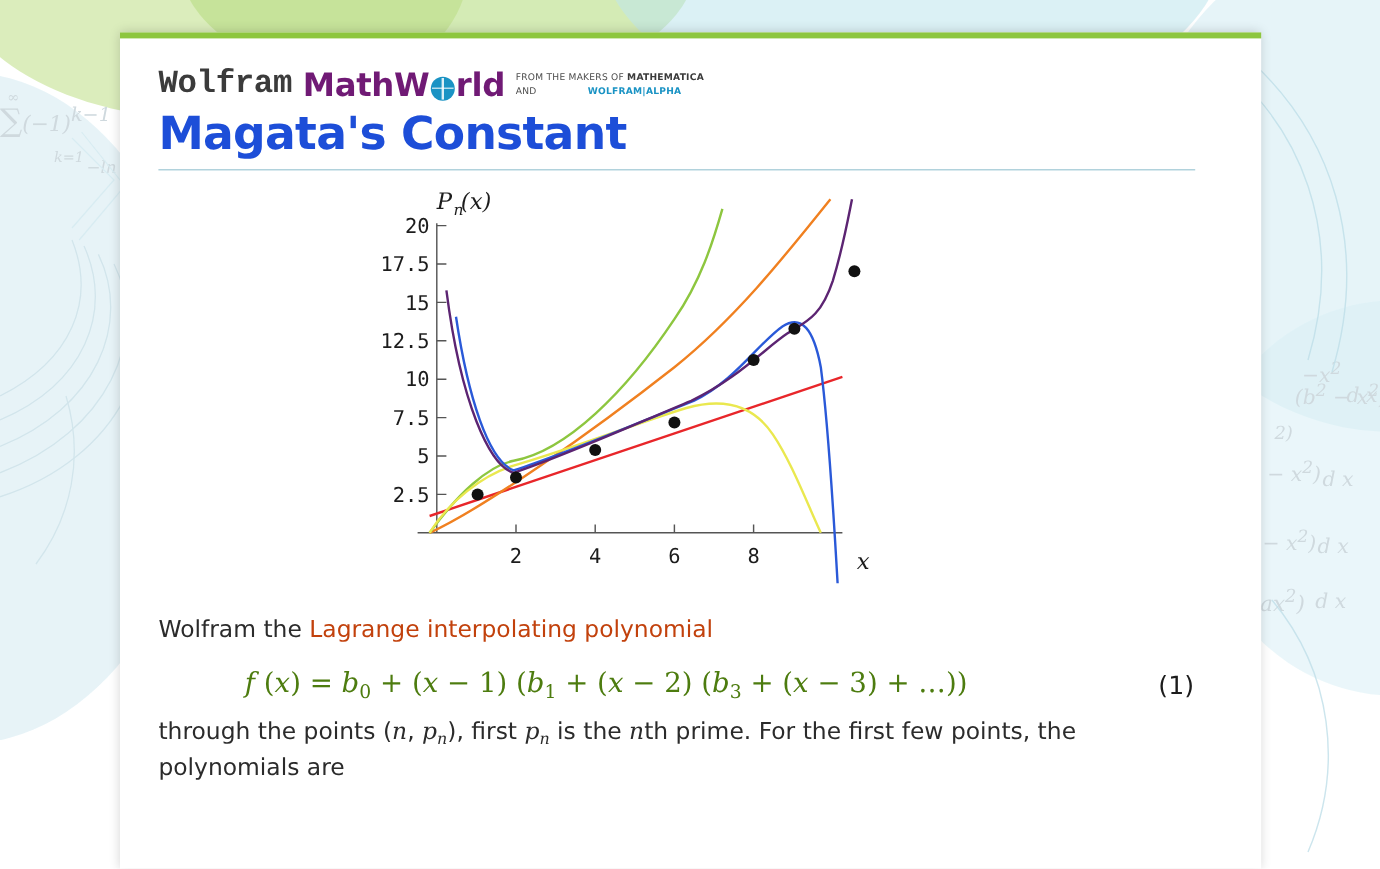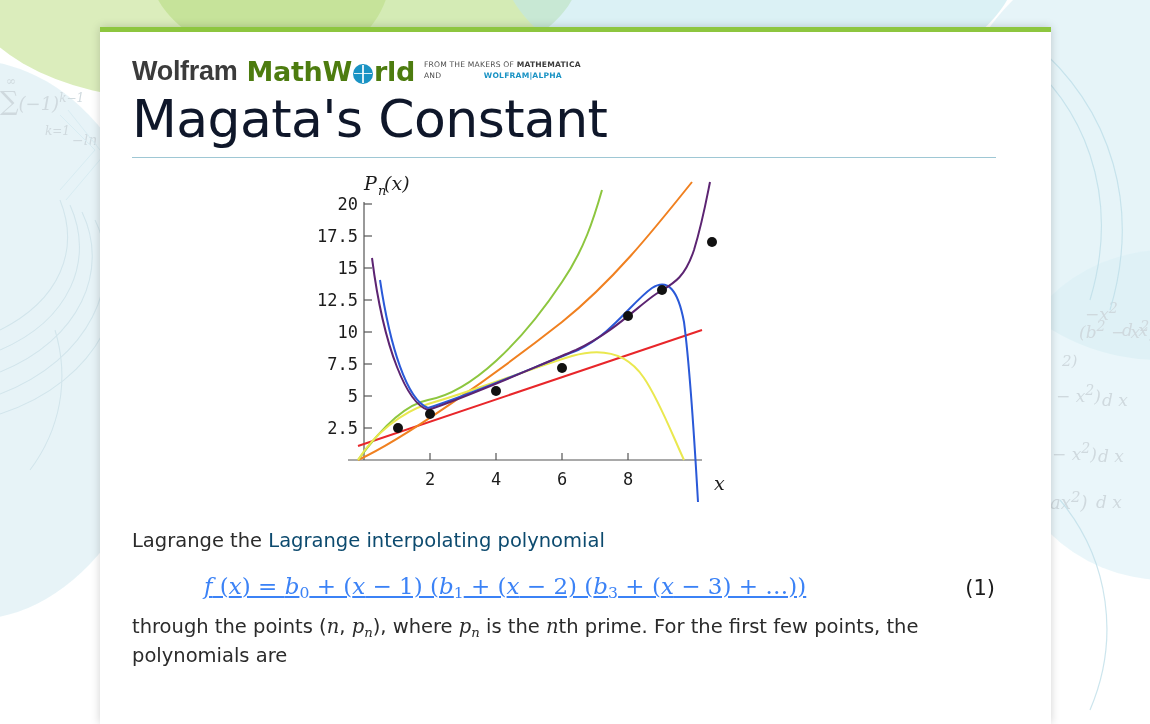--- a/index.html
+++ b/index.html
@@ -52,32 +52,32 @@
   }
   
   #logo-row {
     display: flex;
     align-items: flex-end;
     gap: 9px;
     margin-top: 6px;
     margin-left: 0px;
   }
   .logo-wolfram {
-    font-family: Liberation Sans, sans-serif;
+    font-family: Liberation Mono, monospace;
     font-weight: bold;
     font-size: 27px;
     color: #3b3b3b;
     letter-spacing: -0.3px;
     line-height: 1;
   }
   .logo-mathworld {
     font-family: "DejaVu Sans", sans-serif;
     font-weight: bold;
     font-size: 27px;
-    color: #4d7c0f;
+    color: #701a75;
     letter-spacing: -0.3px;
     line-height: 1;
     display: flex;
     align-items: center;
   }
   .logo-globe {
     display: inline-block;
     width: 20px;
     height: 20px;
     border-radius: 50%;
@@ -113,23 +113,23 @@
     line-height: 11px;
     color: #4d4d4d;
     padding-bottom: 4px;
     letter-spacing: .2px;
   }
   #logo-tagline b { color: #1a93c4; margin-left: 40px; }
   .tag-strong { font-weight: bold; color: #3b3b3b; }
   
   #page-title {
     font-family: "DejaVu Sans", sans-serif;
-    font-size: 52px;
-    font-weight: normal;
-    color: #0f172a;
+    font-size: 38px;
+    font-weight: bold;
+    color: #1d4ed8;
     margin: 4px 0 8px 0;
     letter-spacing: -0.6px;
   }
   #title-rule {
     border: 0;
     border-top: 1px solid #9ec7d4;
     margin: 0 0 0 0;
     width: 864px;
   }
   
@@ -142,21 +142,21 @@
   }
   
   .body-text {
     font-family: "DejaVu Sans", sans-serif;
     font-size: 19.5px;
     color: #2b2b2b;
     line-height: 1.45;
     margin: 10px 0 0 0;
   }
   .link {
-    color: #0c4a6e;
+    color: #c2410c;
     text-decoration: none;
   }
   .mathvar {
     font-family: "DejaVu Serif", serif;
     font-style: italic;
   }
   .sub {
     font-size: 0.68em;
     vertical-align: -0.28em;
     font-family: "DejaVu Serif", serif;
@@ -167,23 +167,22 @@
     display: flex;
     align-items: center;
     margin-top: 18px;
   }
   #equation {
     flex: 1;
     text-align: left;
     padding-left: 72px;
     font-family: "DejaVu Serif", serif;
     font-size: 23px;
-    color: #3b82f6;
+    color: #4d7c0f;
     white-space: nowrap;
-    text-decoration: underline;
   }
   #equation-number {
     font-family: "DejaVu Sans", sans-serif;
     font-size: 21px;
     color: #1c1c1c;
     padding-right: 4px;
   }
   .ital { font-style: italic; }
 </style>
 </head>
@@ -191,21 +190,21 @@
 
 <div id="bg-wrap">
   <div class="bg-blob" style="left:-40px;top:-150px;width:430px;height:250px;background:#cfe8a6;opacity:.75;"></div>
   <div class="bg-blob" style="left:150px;top:-140px;width:430px;height:220px;background:#b9de84;opacity:.6;"></div>
   <div class="bg-blob" style="left:500px;top:-190px;width:520px;height:290px;background:#bfe6ee;opacity:.55;"></div>
   <div class="bg-blob" style="left:950px;top:-60px;width:420px;height:420px;background:#cfeaf2;opacity:.5;"></div>
   <div class="bg-blob" style="left:1000px;top:250px;width:330px;height:330px;background:#daf0f6;opacity:.55;"></div>
   <div class="bg-blob" style="left:-230px;top:60px;width:400px;height:560px;background:#e2f1f6;opacity:.8;"></div>
 
   <div class="bg-math" style="left:0px;top:86px;font-size:22px;">
-    <span style="font-size:26px;">∑</span><span style="font-size:18px;">(−1)</span><sup style="font-size:12px;">k−1</sup>
+    <span style="font-size:26px;">∑</span><span style="font-size:18px;">(−1)</span><sup style="font-size:16px;">k−1</sup>
   </div>
   <div class="bg-math" style="left:6px;top:74px;font-size:12px;">∞</div>
   <div class="bg-math" style="left:5px;top:124px;font-size:12px;margin-left:40px;">k=1</div>
   <div class="bg-math" style="left:72px;top:132px;font-size:14px;">−ln</div>
   <div class="bg-math" style="left:1085px;top:300px;font-size:17px;">−x<sup>2</sup></div>
   <div class="bg-math" style="left:1079px;top:318px;font-size:17px;">(b<sup>2</sup> − x<sup>2</sup>)</div>
   <div class="bg-math" style="left:1122px;top:320px;font-size:17px;">d x</div>
   <div class="bg-math" style="left:1062px;top:352px;font-size:15px;">2)</div>
   <div class="bg-math" style="left:1056px;top:382px;font-size:17px;">− x<sup>2</sup>)</div>
   <div class="bg-math" style="left:1102px;top:390px;font-size:17px;">d x</div>
@@ -316,29 +315,29 @@
         <g font-family="DejaVu Serif, serif" font-style="italic" fill="#1c1c1c">
           <text x="132" y="18" font-size="19">P</text>
           <text x="146" y="23" font-size="13">n</text>
           <text x="152" y="18" font-size="19">(x)</text>
           <text x="482" y="318" font-size="19">x</text>
         </g>
       </svg>
     </div>
 
     <p class="body-text">
-      <span>Lagrange the </span><a class="link" href="#">Lagrange interpolating polynomial</a>
+      <span>Wolfram the </span><a class="link" href="#">Lagrange interpolating polynomial</a>
     </p>
 
     <div id="equation-row">
       <div id="equation">
         <span class="ital">f</span> (<span class="ital">x</span>) = <span class="ital">b</span><span class="sub" style="font-style:normal;">0</span> + (<span class="ital">x</span> − 1) (<span class="ital">b</span><span class="sub" style="font-style:normal;">1</span> + (<span class="ital">x</span> − 2) (<span class="ital">b</span><span class="sub" style="font-style:normal;">3</span> + (<span class="ital">x</span> − 3) + …))
       </div>
       <div id="equation-number">(1)</div>
     </div>
 
     <p class="body-text">
-      <span>through the points (</span><span class="mathvar">n</span><span>, </span><span class="mathvar">p</span><span class="sub">n</span><span>), where </span><span class="mathvar">p</span><span class="sub">n</span><span> is the </span><span class="mathvar">n</span><span>th prime. For the first few points, the</span>
+      <span>through the points (</span><span class="mathvar">n</span><span>, </span><span class="mathvar">p</span><span class="sub">n</span><span>), first </span><span class="mathvar">p</span><span class="sub">n</span><span> is the </span><span class="mathvar">n</span><span>th prime. For the first few points, the</span>
     </p>
     <p class="body-text" style="margin-top:0;">polynomials are</p>
 
   </div>
 </div>
 
 </body></html>

